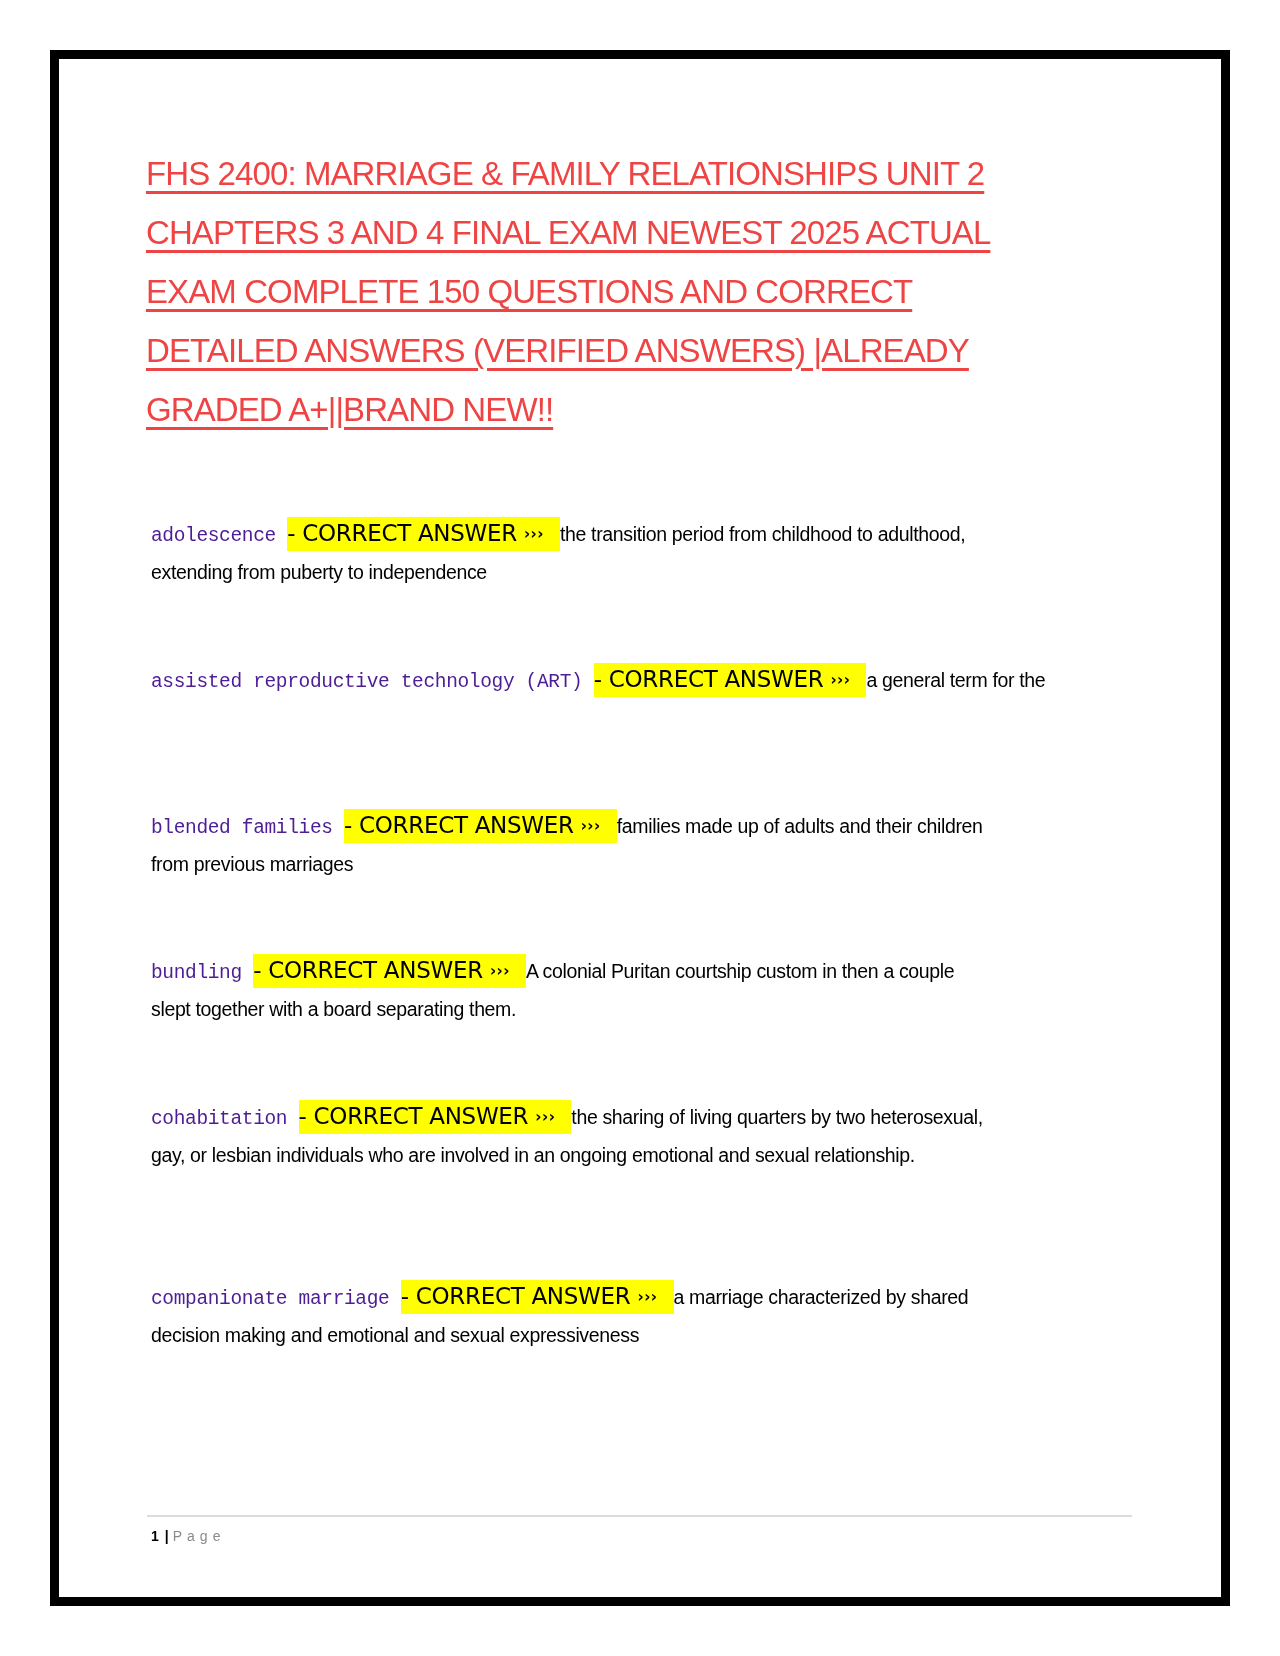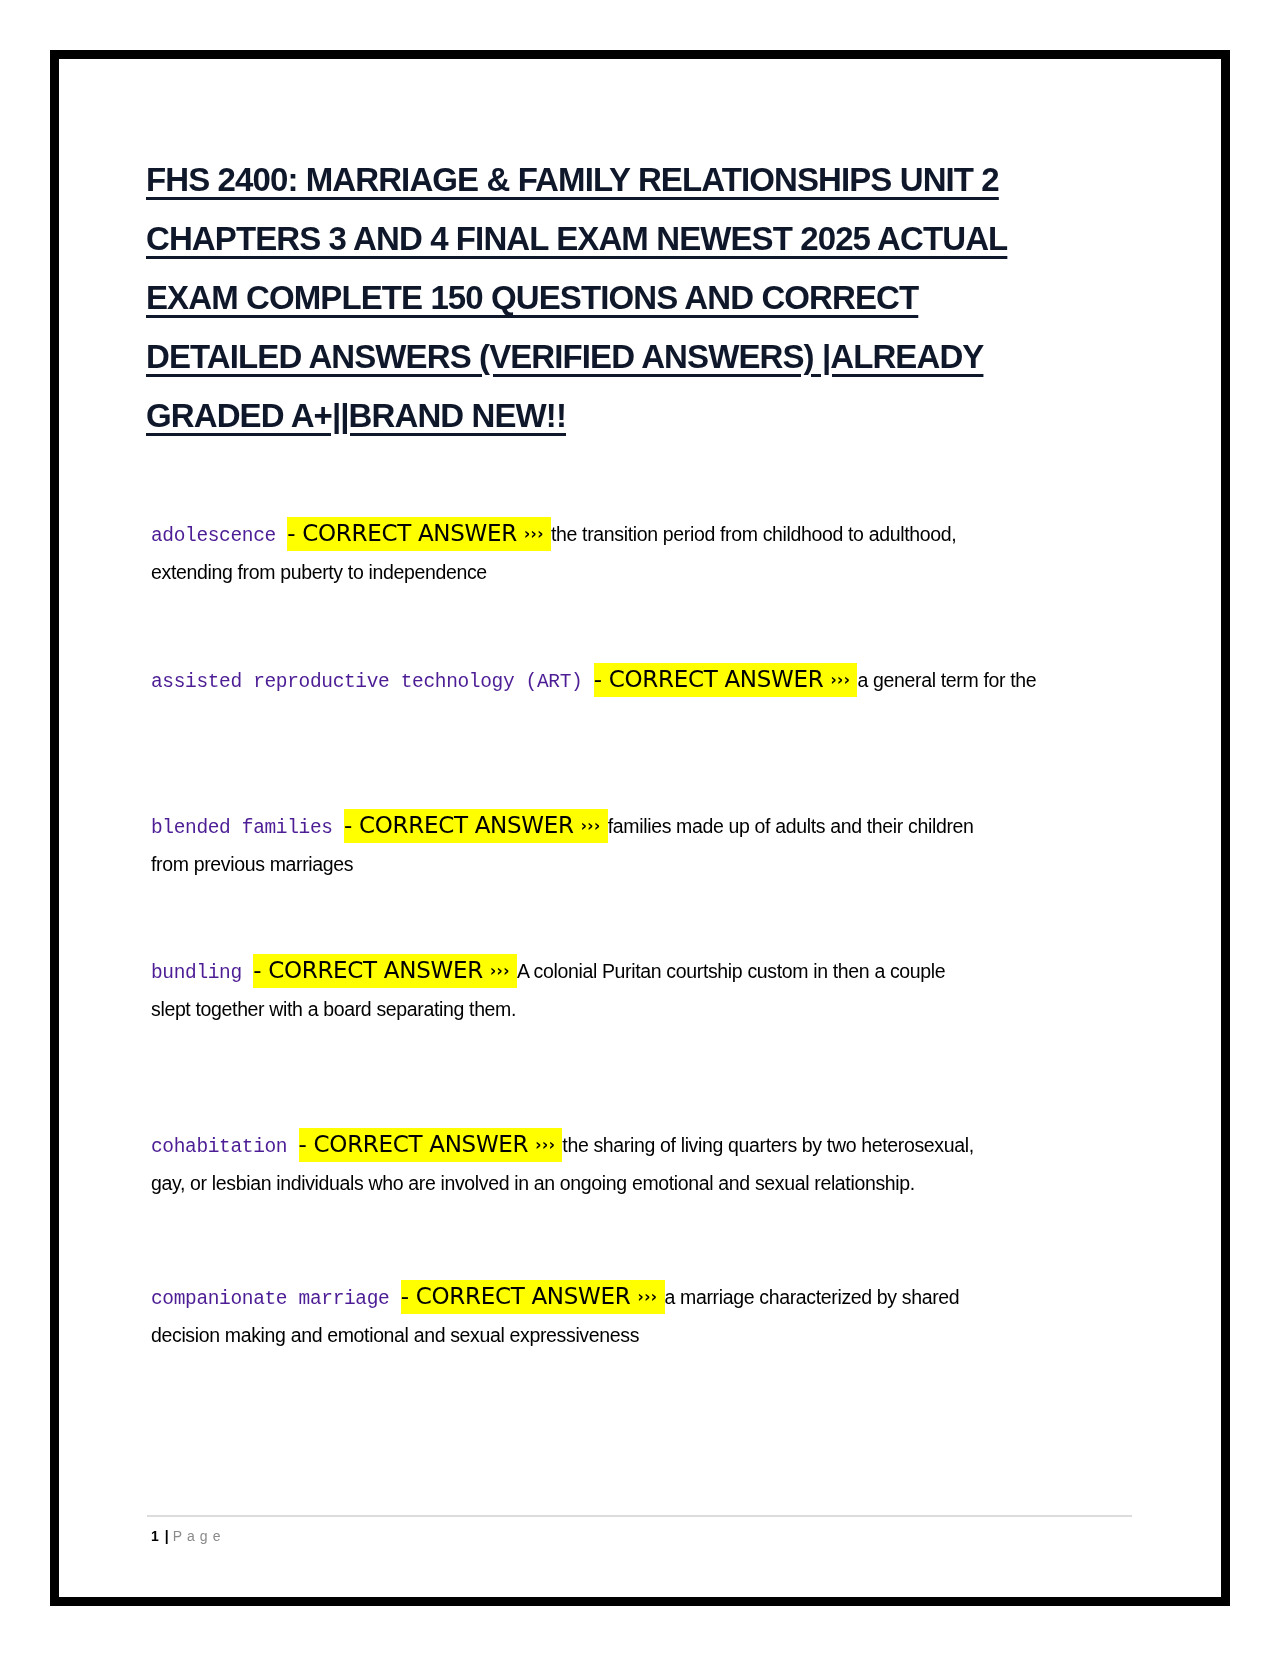--- a/index.html
+++ b/index.html
@@ -19,26 +19,26 @@
     left: 50px;
     top: 50px;
     width: 1162px;
     height: 1538px;
     border: 9px solid #000000;
     background: #ffffff;
   }
   .title {
     position: absolute;
     left: 146px;
-    top: 150px;
+    top: 144px;
     width: 990px;
     margin: 0;
-    color: #0f172a;
+    color: #ef4444;
     font-family: "Liberation Sans", "DejaVu Sans", sans-serif;
-    font-weight: bold;
+    font-weight: normal;
     font-size: 33px;
     line-height: 59px;
     letter-spacing: -0.9px;
     text-decoration: underline;
     text-decoration-thickness: 3px;
     text-underline-offset: 6px;
   }
   .title-line {
     display: block;
     white-space: nowrap;
@@ -60,21 +60,21 @@
   }
   .term {
     color: #4c1d95;
     font-family: Liberation Mono, monospace;
   }
   .marker {
     background: #ffff00;
     font-family: "DejaVu Sans", "Liberation Sans", sans-serif;
     font-size: 23px;
     letter-spacing: -0.3px;
-    padding: 3px 7px 5px 0;
+    padding: 3px 16px 5px 0;
     color: #000000;
   }
   .marker-arrows {
     font-weight: bold;
     font-size: 15px;
     letter-spacing: 0.5px;
     position: relative;
     top: -2px;
   }
   .footer-rule {
@@ -133,21 +133,21 @@
 <p class="entry" style="top:807px">
   <span class="entry-line"><span class="term">blended families </span><span class="marker"><span>- CORRECT ANSWER </span><span class="marker-arrows">›››</span></span><span>families made up of adults and their children</span></span>
   <span class="entry-line">from previous marriages</span>
 </p>
 
 <p class="entry" style="top:952px">
   <span class="entry-line"><span class="term">bundling </span><span class="marker"><span>- CORRECT ANSWER </span><span class="marker-arrows">›››</span></span><span>A colonial Puritan courtship custom in then a couple</span></span>
   <span class="entry-line">slept together with a board separating them.</span>
 </p>
 
-<p class="entry" style="top:1126px">
+<p class="entry" style="top:1098px">
   <span class="entry-line"><span class="term">cohabitation </span><span class="marker"><span>- CORRECT ANSWER </span><span class="marker-arrows">›››</span></span><span>the sharing of living quarters by two heterosexual,</span></span>
   <span class="entry-line">gay, or lesbian individuals who are involved in an ongoing emotional and sexual relationship.</span>
 </p>
 
 <p class="entry" style="top:1278px">
   <span class="entry-line"><span class="term">companionate marriage </span><span class="marker"><span>- CORRECT ANSWER </span><span class="marker-arrows">›››</span></span><span>a marriage characterized by shared</span></span>
   <span class="entry-line">decision making and emotional and sexual expressiveness</span>
 </p>
 
 <div class="footer-rule"></div>

